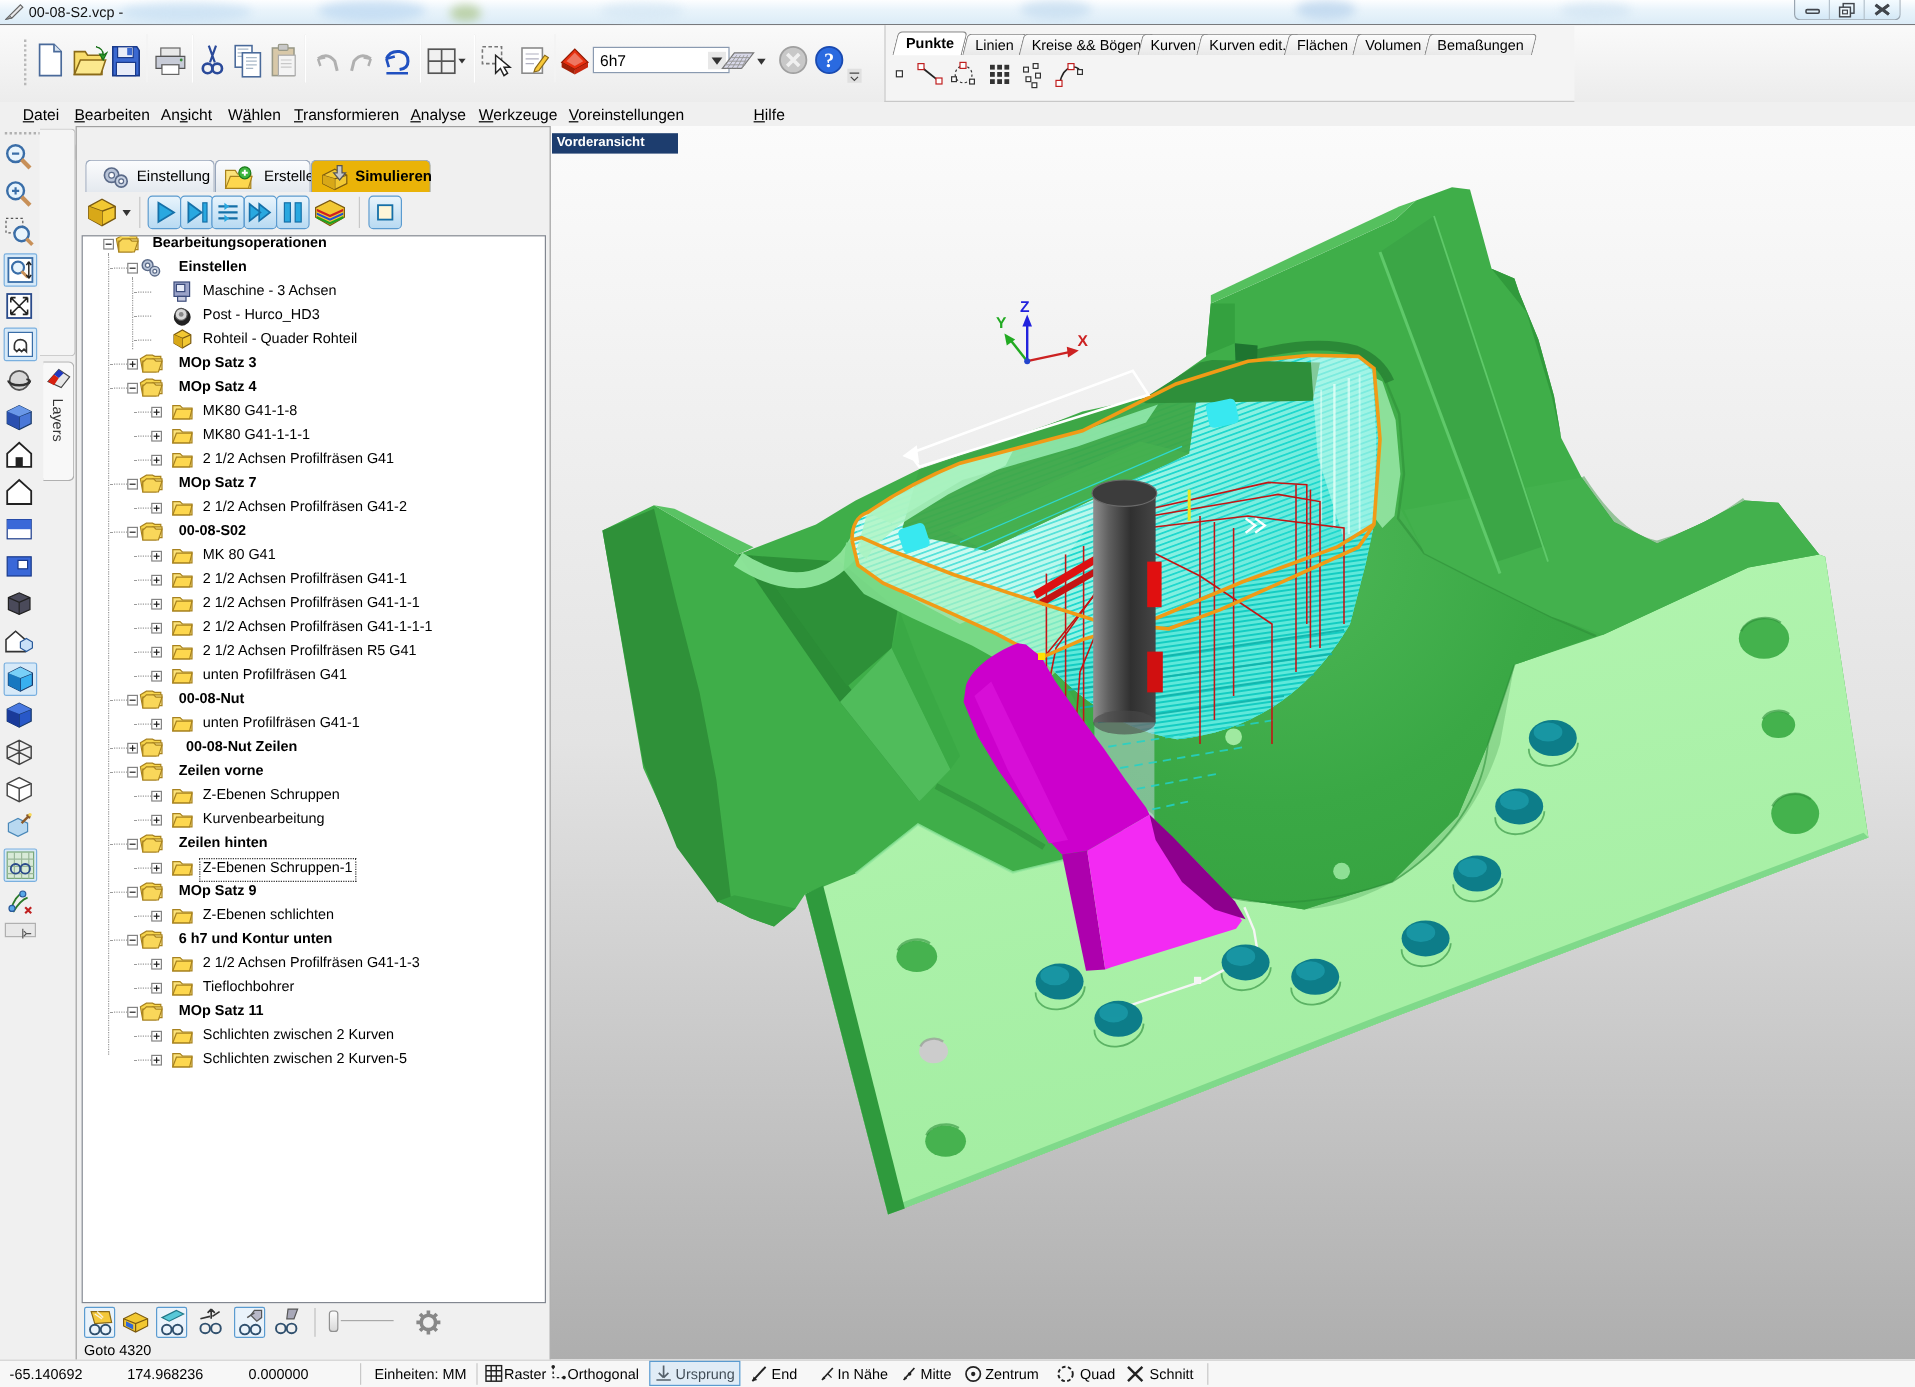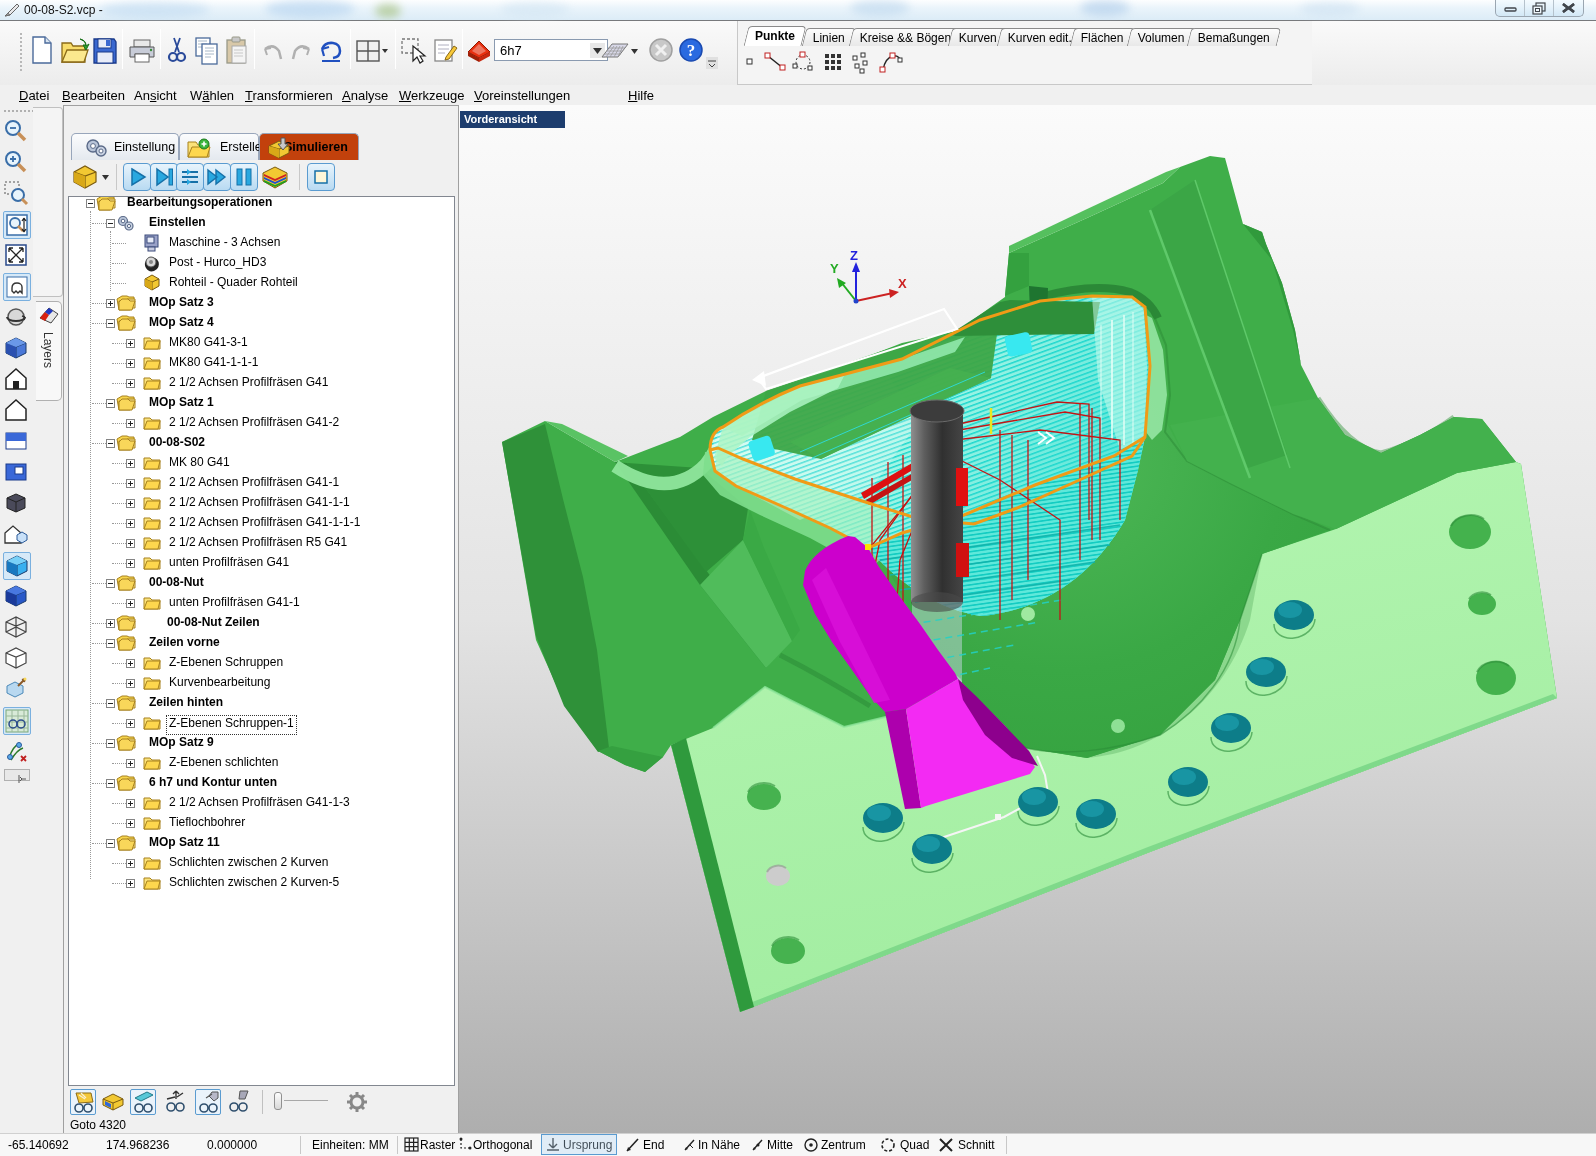--- a/index.html
+++ b/index.html
@@ -401,21 +401,21 @@
           </svg>
     </div>
     <div class="btab" style="left:113px;width:80px;padding-left:40px">Erstellen
       <svg class="abs" style="left:7px;top:4px" width="24" height="20" viewBox="0 0 24 20">
         <path d="M1,4 h8 l2,3 h11 v12 H1 Z" fill="#fbe27a" stroke="#a8821e"></path>
         <path d="M1,19 L5,9 h18 l-3,10 Z" fill="#fdd74e" stroke="#a8821e"></path>
         <circle cx="17" cy="6" r="5" fill="#3db53d" stroke="#1a7a1a"></circle>
         <path d="M17,3.5 v5 M14.5,6 h5" stroke="#fff" stroke-width="1.6"></path>
           </svg>
     </div>
-    <div class="btab sel" style="left:193px;width:100px;padding-left:24px;font-weight:bold;background:#c2410c">Simulieren
+    <div class="btab sel" style="left:193px;width:100px;padding-left:36px;font-weight:bold;background:#eab308">Simulieren
       <svg class="abs" style="left:8px;top:3px" width="26" height="22" viewBox="0 0 26 22">
         <path d="M1,9 L11,4 L21,9 L21,16 L11,21 L1,16 Z" fill="#f2c832" stroke="#7a5a10"></path>
         <path d="M1,9 L11,12 L21,9 M11,12 L11,21" fill="none" stroke="#7a5a10"></path>
         <path d="M1,9 L11,12 L11,21 L1,16 Z" fill="#d8a818"></path>
         <path d="M13,1 h4 v6 h3 l-5,6 -5,-6 h3 Z" fill="#c8c8c8" stroke="#555"></path>
           </svg>
     </div>
     </div>
     <div id="bop-toolbar">
         <div style="position:absolute;left:4px;top:2px;width:30px;height:28px"><svg width="30" height="28" viewBox="0 0 30 28">
@@ -525,21 +525,21 @@
         <div class="trow" style="left:80px;top:118px"><b>MOp Satz 4</b></div>
         <div style="position:absolute;left:43px;top:146px;width:14px;height:1px;border-top:1px dotted #9a9a9a"></div>
         <div style="position:absolute;left:57px;top:142px;width:9px;height:9px;background:#fff;border:1px solid #848484">
           <div style="position:absolute;left:1px;top:3px;width:5px;height:1px;background:#222"></div>
           <div style="position:absolute;left:3px;top:1px;width:1px;height:5px;background:#222"></div>
         </div>
         <svg class="abs" style="left:74px;top:138px" width="18" height="15" viewBox="0 0 18 15">
           <path d="M1,3 h6 l2,2 h8 v9 H1 Z" fill="#fbe27a" stroke="#a8821e" stroke-width="1"></path>
           <path d="M1,14 L4,6 h13 l-2,8 Z" fill="#fdd74e" stroke="#a8821e" stroke-width="1"></path>
         </svg>
-        <div class="trow" style="left:100px;top:138px">MK80 G41-3-1</div>
+        <div class="trow" style="left:100px;top:138px">MK80 G41-1-8</div>
         <div style="position:absolute;left:43px;top:166px;width:14px;height:1px;border-top:1px dotted #9a9a9a"></div>
         <div style="position:absolute;left:57px;top:162px;width:9px;height:9px;background:#fff;border:1px solid #848484">
           <div style="position:absolute;left:1px;top:3px;width:5px;height:1px;background:#222"></div>
           <div style="position:absolute;left:3px;top:1px;width:1px;height:5px;background:#222"></div>
         </div>
         <svg class="abs" style="left:74px;top:158px" width="18" height="15" viewBox="0 0 18 15">
           <path d="M1,3 h6 l2,2 h8 v9 H1 Z" fill="#fbe27a" stroke="#a8821e" stroke-width="1"></path>
           <path d="M1,14 L4,6 h13 l-2,8 Z" fill="#fdd74e" stroke="#a8821e" stroke-width="1"></path>
         </svg>
         <div class="trow" style="left:100px;top:158px">MK80 G41-1-1-1</div>
@@ -555,21 +555,21 @@
         <div class="trow" style="left:100px;top:178px">2 1/2 Achsen Profilfräsen G41</div>
         <div style="position:absolute;left:23px;top:206px;width:14px;height:1px;border-top:1px dotted #9a9a9a"></div>
         <div style="position:absolute;left:37px;top:202px;width:9px;height:9px;background:#fff;border:1px solid #848484">
           <div style="position:absolute;left:1px;top:3px;width:5px;height:1px;background:#222"></div>
         </div>
         <svg class="abs" style="left:46px;top:197px" width="22" height="18" viewBox="0 0 22 18">
           <path d="M2,5 l5,-3 h5 l2,1 h5 v10 l-4,3 H4 Z" fill="#f6d44c" stroke="#a8821e" stroke-width="1"></path>
           <path d="M4,7 h6 l2,-2 h8 v9 H4 Z" fill="#fde98e" stroke="#a8821e" stroke-width="1"></path>
           <path d="M4,8 l3,-3 h6 l2,2 h5 l-3,9 H4 Z" fill="#f9d75a" stroke="#a8821e" stroke-width="1"></path>
         </svg>
-        <div class="trow" style="left:80px;top:198px"><b>MOp Satz 1</b></div>
+        <div class="trow" style="left:80px;top:198px"><b>MOp Satz 7</b></div>
         <div style="position:absolute;left:43px;top:226px;width:14px;height:1px;border-top:1px dotted #9a9a9a"></div>
         <div style="position:absolute;left:57px;top:222px;width:9px;height:9px;background:#fff;border:1px solid #848484">
           <div style="position:absolute;left:1px;top:3px;width:5px;height:1px;background:#222"></div>
           <div style="position:absolute;left:3px;top:1px;width:1px;height:5px;background:#222"></div>
         </div>
         <svg class="abs" style="left:74px;top:218px" width="18" height="15" viewBox="0 0 18 15">
           <path d="M1,3 h6 l2,2 h8 v9 H1 Z" fill="#fbe27a" stroke="#a8821e" stroke-width="1"></path>
           <path d="M1,14 L4,6 h13 l-2,8 Z" fill="#fdd74e" stroke="#a8821e" stroke-width="1"></path>
         </svg>
         <div class="trow" style="left:100px;top:218px">2 1/2 Achsen Profilfräsen G41-2</div>
@@ -666,21 +666,21 @@
         <div style="position:absolute;left:23px;top:426px;width:14px;height:1px;border-top:1px dotted #9a9a9a"></div>
         <div style="position:absolute;left:37px;top:422px;width:9px;height:9px;background:#fff;border:1px solid #848484">
           <div style="position:absolute;left:1px;top:3px;width:5px;height:1px;background:#222"></div>
           <div style="position:absolute;left:3px;top:1px;width:1px;height:5px;background:#222"></div>
         </div>
         <svg class="abs" style="left:46px;top:417px" width="22" height="18" viewBox="0 0 22 18">
           <path d="M2,5 l5,-3 h5 l2,1 h5 v10 l-4,3 H4 Z" fill="#f6d44c" stroke="#a8821e" stroke-width="1"></path>
           <path d="M4,7 h6 l2,-2 h8 v9 H4 Z" fill="#fde98e" stroke="#a8821e" stroke-width="1"></path>
           <path d="M4,8 l3,-3 h6 l2,2 h5 l-3,9 H4 Z" fill="#f9d75a" stroke="#a8821e" stroke-width="1"></path>
         </svg>
-        <div class="trow" style="left:98px;top:418px"><b>00-08-Nut Zeilen</b></div>
+        <div class="trow" style="left:86px;top:418px"><b>00-08-Nut Zeilen</b></div>
         <div style="position:absolute;left:23px;top:446px;width:14px;height:1px;border-top:1px dotted #9a9a9a"></div>
         <div style="position:absolute;left:37px;top:442px;width:9px;height:9px;background:#fff;border:1px solid #848484">
           <div style="position:absolute;left:1px;top:3px;width:5px;height:1px;background:#222"></div>
         </div>
         <svg class="abs" style="left:46px;top:437px" width="22" height="18" viewBox="0 0 22 18">
           <path d="M2,5 l5,-3 h5 l2,1 h5 v10 l-4,3 H4 Z" fill="#f6d44c" stroke="#a8821e" stroke-width="1"></path>
           <path d="M4,7 h6 l2,-2 h8 v9 H4 Z" fill="#fde98e" stroke="#a8821e" stroke-width="1"></path>
           <path d="M4,8 l3,-3 h6 l2,2 h5 l-3,9 H4 Z" fill="#f9d75a" stroke="#a8821e" stroke-width="1"></path>
         </svg>
         <div class="trow" style="left:80px;top:438px"><b>Zeilen vorne</b></div>

